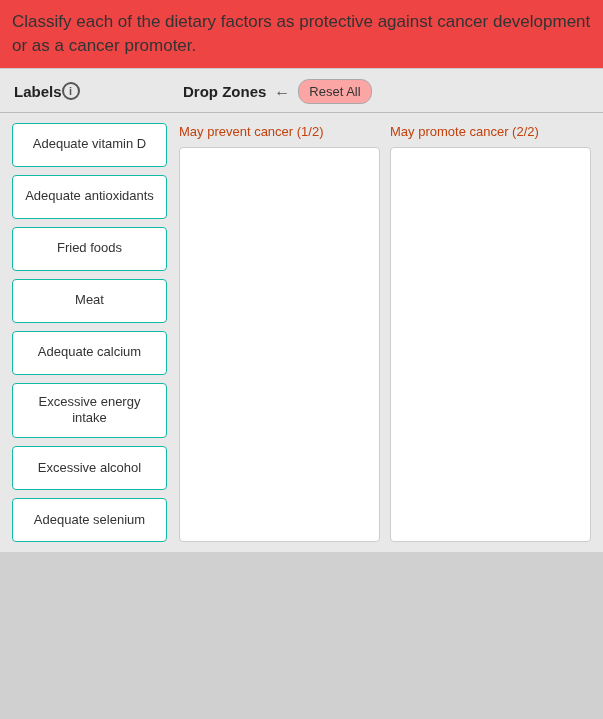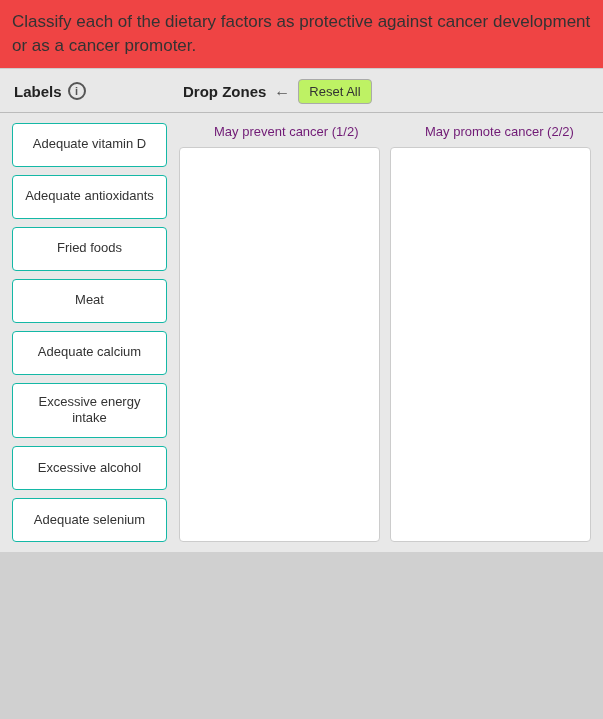--- a/index.html
+++ b/index.html
@@ -40,21 +40,20 @@
       background-color: #e8e8e8;
       border-bottom: 1px solid #bbb;
       gap: 16px;
     }
 
     .header-labels {
       font-size: 15px;
       font-weight: bold;
       display: flex;
       align-items: center;
-      gap: 6px;
       min-width: 140px;
     }
 
     .info-icon {
       width: 18px;
       height: 18px;
       border-radius: 50%;
       border: 2px solid #555;
       display: inline-flex;
       align-items: center;
@@ -74,23 +73,23 @@
       gap: 8px;
       margin-left: 13px;
     }
 
     .arrow-icon {
       font-size: 16px;
       color: #555;
     }
 
     .reset-all-btn {
-      background-color: #bef264;
+      background-color: #fca5a5;
       border: 1px solid #aaa;
-      border-radius: 4px;
+      border-radius: 11px;
       padding: 4px 10px;
       font-size: 13px;
       cursor: pointer;
       color: #333;
     }
 
     .content-area {
       display: flex;
       padding: 10px 12px;
       gap: 12px;
@@ -128,25 +127,24 @@
     }
 
     .drop-zone-column {
       display: flex;
       flex-direction: column;
       flex: 1;
     }
 
     .drop-zone-header {
       font-size: 13px;
-      color: #701a75;
+      color: #c2410c;
       margin-bottom: 6px;
       font-weight: normal;
       line-height: 1.4;
-      margin-left: 35px;
     }
 
     .drop-zone-box {
       flex: 1;
       background-color: #fff;
       border: 1px solid #ccc;
       border-radius: 4px;
       min-height: 320px;
     }
   </style>

